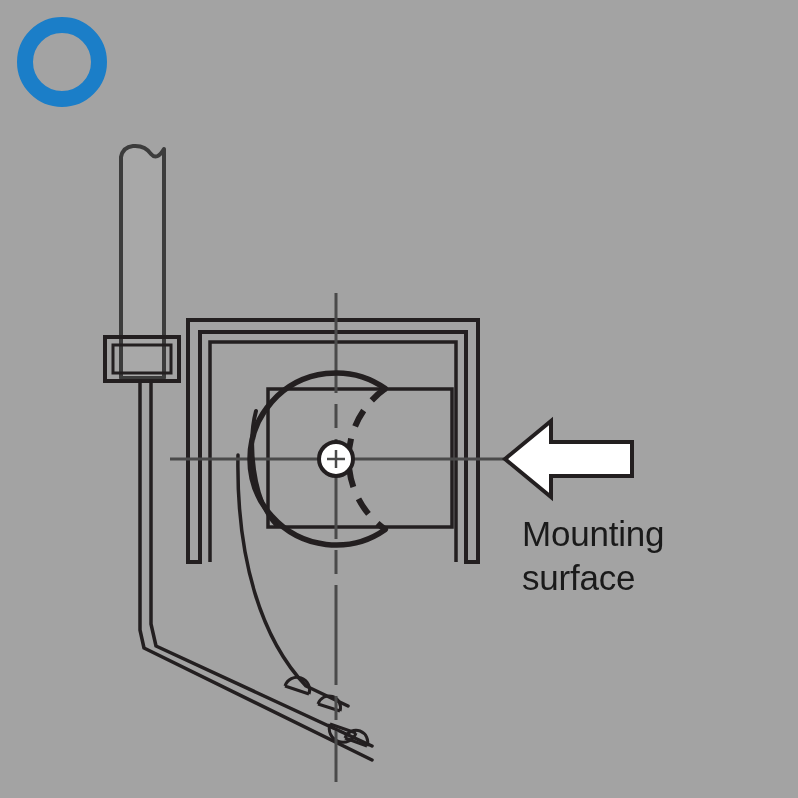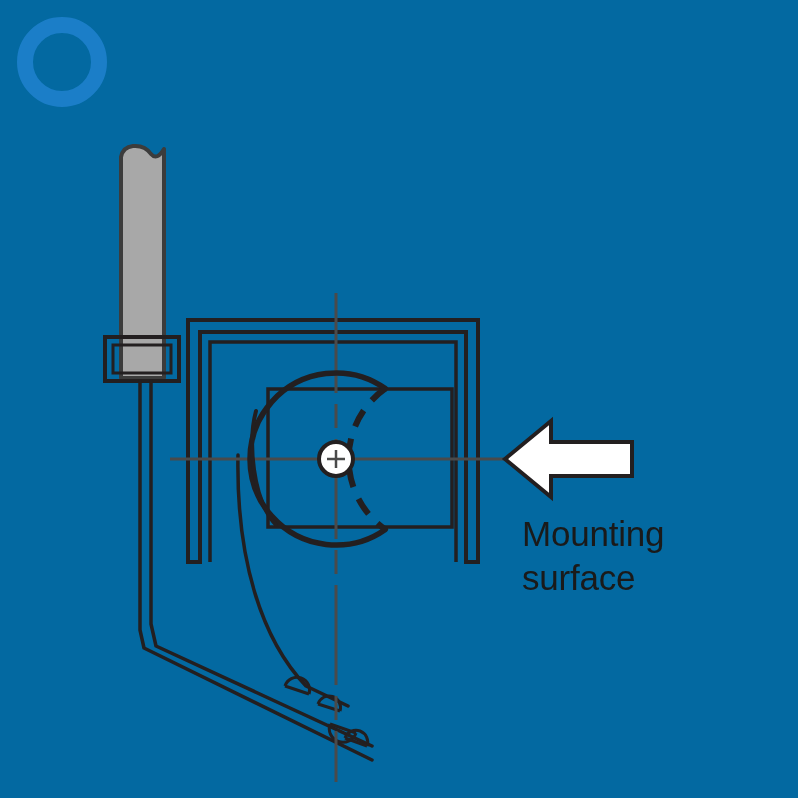--- a/index.html
+++ b/index.html
@@ -8,21 +8,21 @@
     padding: 0;
     background: #ffffff;
   }
   body {
     font-family: "Liberation Sans", sans-serif;
   }
   #diagram-root {
     position: relative;
     width: 798px;
     height: 798px;
-    background: #0369a1;
+    background: #a3a3a3;
     overflow: hidden;
   }
   #diagram-svg {
     position: absolute;
     left: 0;
     top: 0;
     width: 798px;
     height: 798px;
     display: block;
   }

